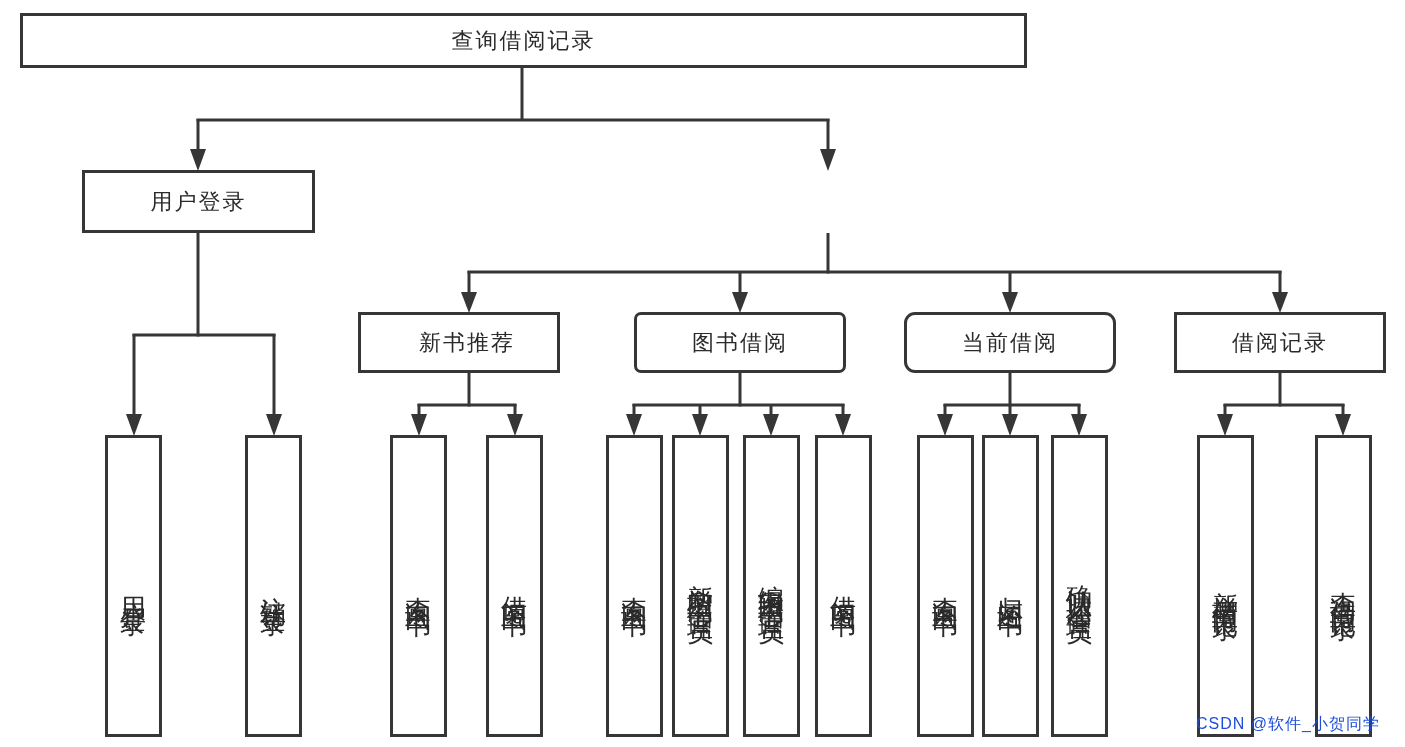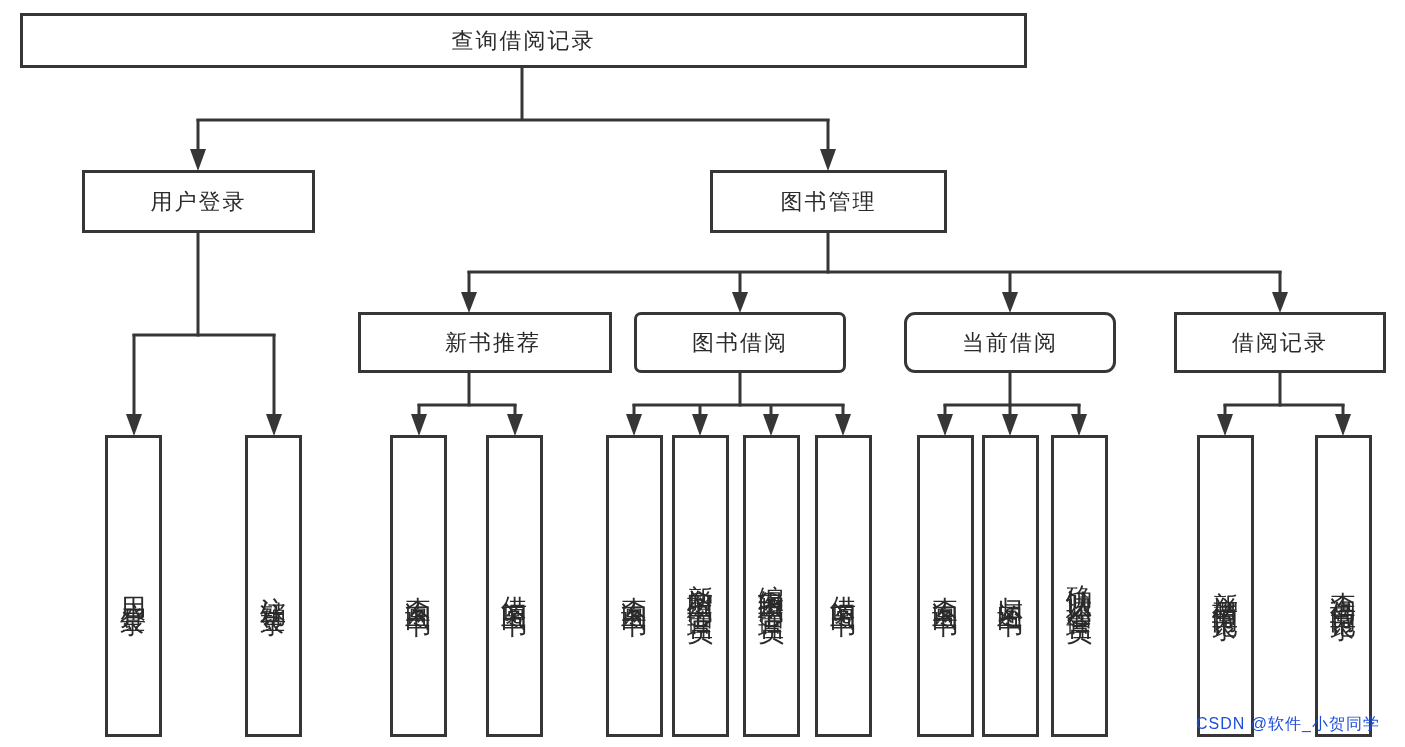--- a/index.html
+++ b/index.html
@@ -129,25 +129,22 @@
     </g>
   </svg>
 
   <div class="node root">
     <span class="h-label">查询借阅记录</span>
   </div>
 
   <div class="node lvl1" style="left:82px;width:233px;">
     <span class="h-label">用户登录</span>
   </div>
-  <div class="node lvl1" style="left:710px;width:237px;">
-    <span class="h-label">图书管理</span>
-  </div>
-
-  <div class="node lvl2" style="left:358px;width:254px;padding-left:16px;">
+
+  <div class="node lvl2" style="left:358px;width:202px;padding-left:16px;">
     <span class="h-label">新书推荐</span>
   </div>
   <div class="node lvl2" style="left:634px;width:212px;border-radius:7px;">
     <span class="h-label">图书借阅</span>
   </div>
   <div class="node lvl2" style="left:904px;width:212px;border-radius:11px;">
     <span class="h-label">当前借阅</span>
   </div>
   <div class="node lvl2" style="left:1174px;width:212px;">
     <span class="h-label">借阅记录</span>

